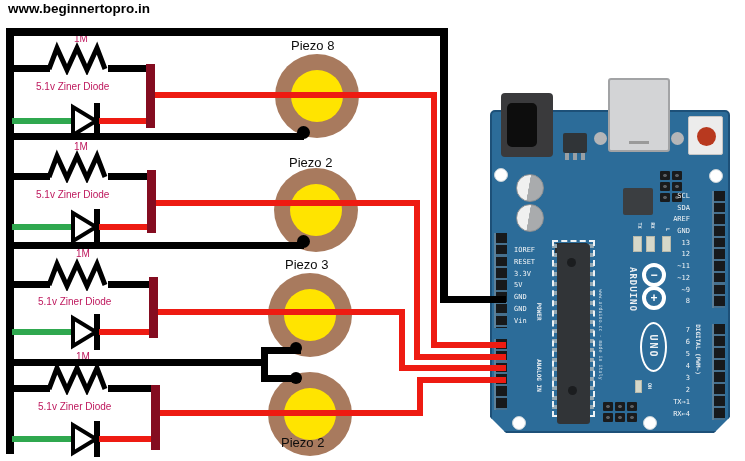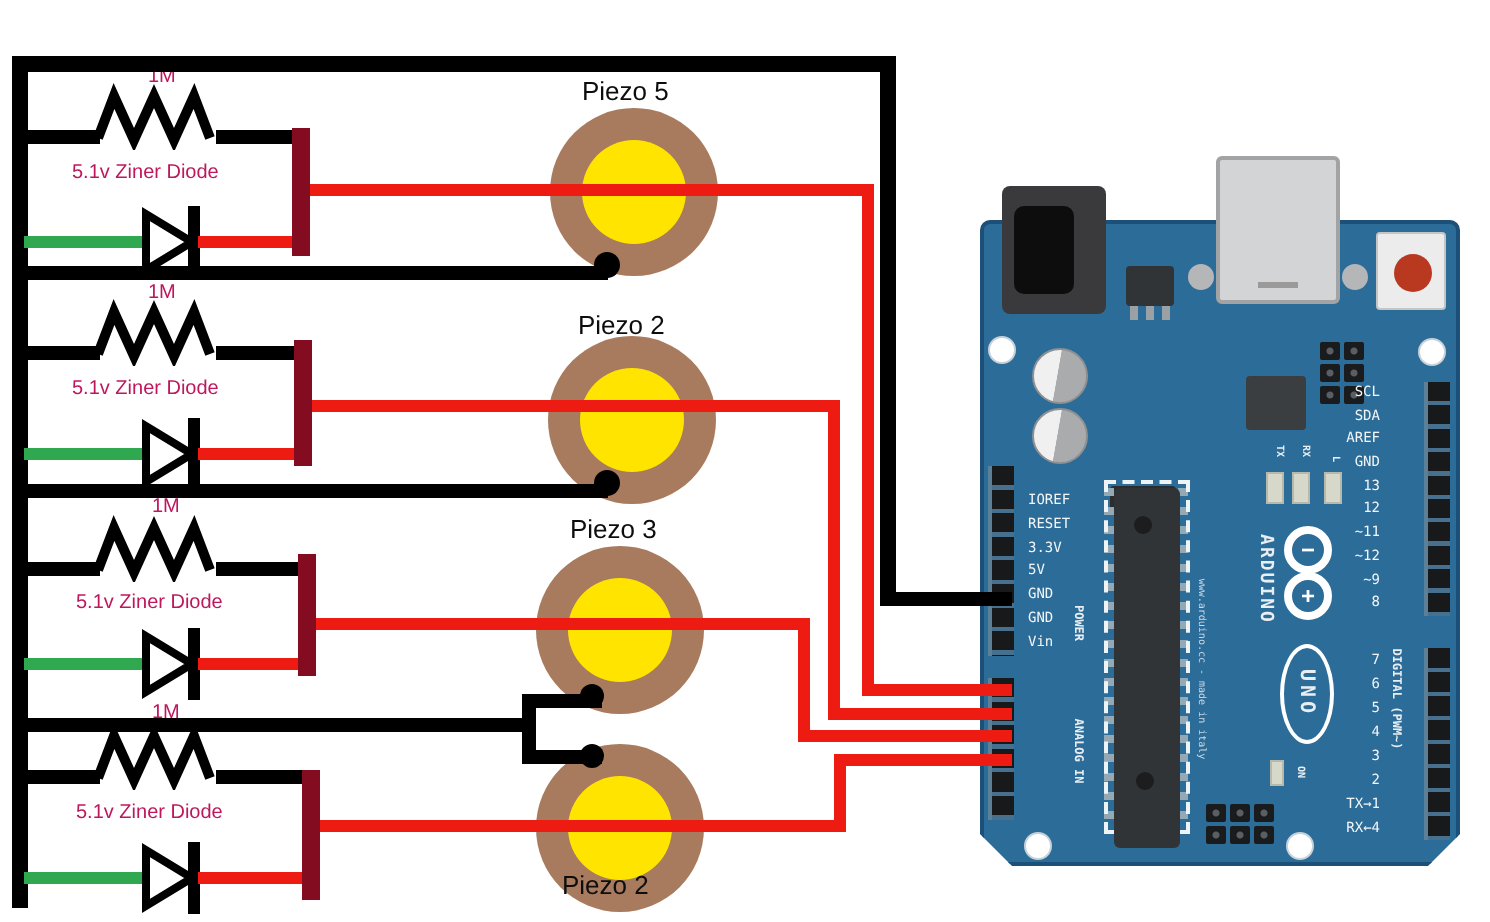--- a/index.html
+++ b/index.html
@@ -49,20 +49,21 @@
     background:radial-gradient(circle at 50% 50%,#5a5e62 1.5px,#191b1d 2px);}
   .ring{position:absolute;width:24px;height:24px;border:4px solid #fff;border-radius:50%;
     color:#fff;font-weight:bold;font-size:12px;line-height:16px;text-align:center;z-index:2;}
   .legs{position:absolute;width:5px;background:repeating-linear-gradient(180deg,#93a9b5 0 4px,transparent 4px 9.5px);}
 </style>
 </head>
 <body>
 
 <div class="screen">
 
+  <div class="watermark">www.beginnertopro.in</div>
 
   <div class="wire-b" style="left:6px;top:28px;width:8px;height:426px;"></div>
   <div class="wire-b" style="left:6px;top:28px;width:442px;height:8px;"></div>
   <div class="wire-b" style="left:440px;top:28px;width:8px;height:275px;"></div>
   <div class="wire-b" style="left:440px;top:296px;width:66px;height:7px;"></div>
 
   <div class="wire-b" style="left:6px;top:65px;width:44px;height:7px;"></div>
   <div class="wire-b" style="left:108px;top:65px;width:40px;height:7px;"></div>
   <div class="wire-b" style="left:6px;top:173px;width:44px;height:7px;"></div>
   <div class="wire-b" style="left:108px;top:173px;width:42px;height:7px;"></div>
@@ -154,21 +155,21 @@
     </div>
 
   <div class="clabel" style="left:74px;top:33px;">1M</div>
   <div class="clabel" style="left:74px;top:141px;">1M</div>
   <div class="clabel" style="left:76px;top:248px;">1M</div>
   <div class="clabel" style="left:76px;top:351px;">1M</div>
   <div class="clabel" style="left:36px;top:81px;">5.1v Ziner Diode</div>
   <div class="clabel" style="left:36px;top:189px;">5.1v Ziner Diode</div>
   <div class="clabel" style="left:38px;top:296px;">5.1v Ziner Diode</div>
   <div class="clabel" style="left:38px;top:401px;">5.1v Ziner Diode</div>
-  <div class="plabel" style="left:291px;top:38px;">Piezo 5</div>
+  <div class="plabel" style="left:291px;top:38px;">Piezo 8</div>
   <div class="plabel" style="left:289px;top:155px;">Piezo 2</div>
   <div class="plabel" style="left:285px;top:257px;">Piezo 3</div>
   <div class="plabel" style="left:281px;top:435px;">Piezo 2</div>
 
   <div class="board">
     <div class="board-bg"></div>
 
     <div class="abs" style="left:104px;top:22px;width:13px;height:13px;border-radius:50%;background:#b5b6b8;"></div>
     <div class="abs" style="left:181px;top:22px;width:13px;height:13px;border-radius:50%;background:#b5b6b8;"></div>
     <div class="abs" style="left:11px;top:-17px;width:52px;height:64px;background:#3a3a3c;border-radius:4px;">

